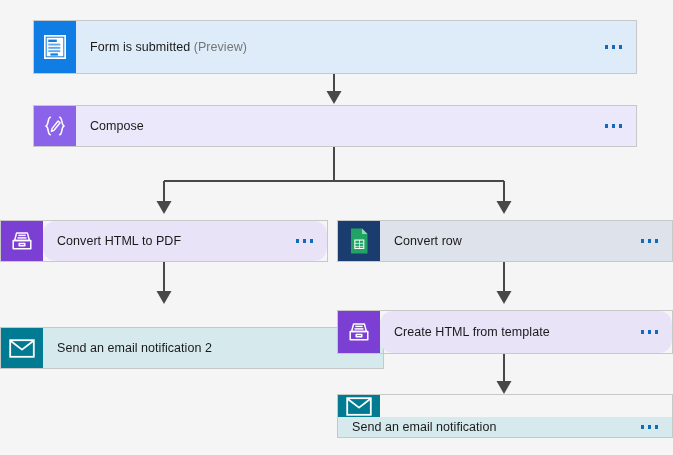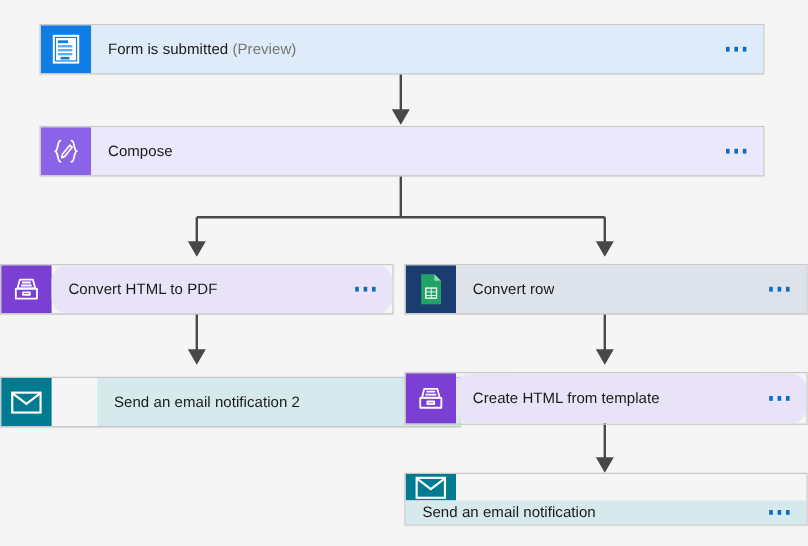--- a/index.html
+++ b/index.html
@@ -124,21 +124,21 @@
     <g fill="#484848">
       <polygon points="334,104 326.5,91 341.5,91"></polygon>
       <polygon points="164,214 156.5,201 171.5,201"></polygon>
       <polygon points="504,214 496.5,201 511.5,201"></polygon>
       <polygon points="164,304 156.5,291 171.5,291"></polygon>
       <polygon points="504,304 496.5,291 511.5,291"></polygon>
       <polygon points="504,394 496.5,381 511.5,381"></polygon>
     </g>
   </svg>
 
-  <div class="node theme-formblue" style="left:33px; top:20px; width:604px; height:42px;">
+  <div class="node theme-formblue" style="left:33px; top:20px; width:604px; height:54px;">
     <div class="node-icon">
       <svg class="glyph" width="24" height="26" viewBox="0 0 24 26">
         <rect x="1" y="1" width="22" height="24" fill="#ffffff"></rect>
         <rect x="3.2" y="3.2" width="17.6" height="19.6" fill="none" stroke="#0f7de3" stroke-width="1"></rect>
         <rect x="5.3" y="5.6" width="8.5" height="2.4" fill="#0f7de3"></rect>
         <rect x="5.3" y="9.6" width="12" height="1.9" fill="#5fa9ee"></rect>
         <rect x="5.3" y="12.9" width="12" height="1.9" fill="#5fa9ee"></rect>
         <rect x="5.3" y="16.2" width="12" height="1.9" fill="#5fa9ee"></rect>
         <rect x="7.4" y="19.4" width="7.5" height="2.2" fill="#0f7de3"></rect>
       </svg>
@@ -216,21 +216,21 @@
     <div class="node-body">
       <div class="node-title"><span>Convert row</span><span class="suffix"></span></div>
       <div class="ellipsis-btn">
         <i></i>
         <i></i>
         <i></i>
       </div>
     </div>
   </div>
 
-  <div class="node theme-teal" style="left:0px; top:314px; width:384px; height:42px;gap:38px;">
+  <div class="node theme-teal" style="left:0px; top:327px; width:384px; height:42px;">
     <div class="node-icon">
       <svg class="glyph" width="28" height="22" viewBox="0 0 28 22">
         <rect x="2.2" y="3.2" width="23.6" height="16.6" fill="none" stroke="#ffffff" stroke-width="1.8"></rect>
         <path d="M2.8 4.0 L14 12.6 L25.2 4.0" fill="none" stroke="#ffffff" stroke-width="1.8" stroke-linejoin="round"></path>
       </svg>
     </div>
     <div class="node-body">
       <div class="node-title"><span>Send an email notification 2</span><span class="suffix"></span></div>
       <div class="ellipsis-btn">
         <i></i>

